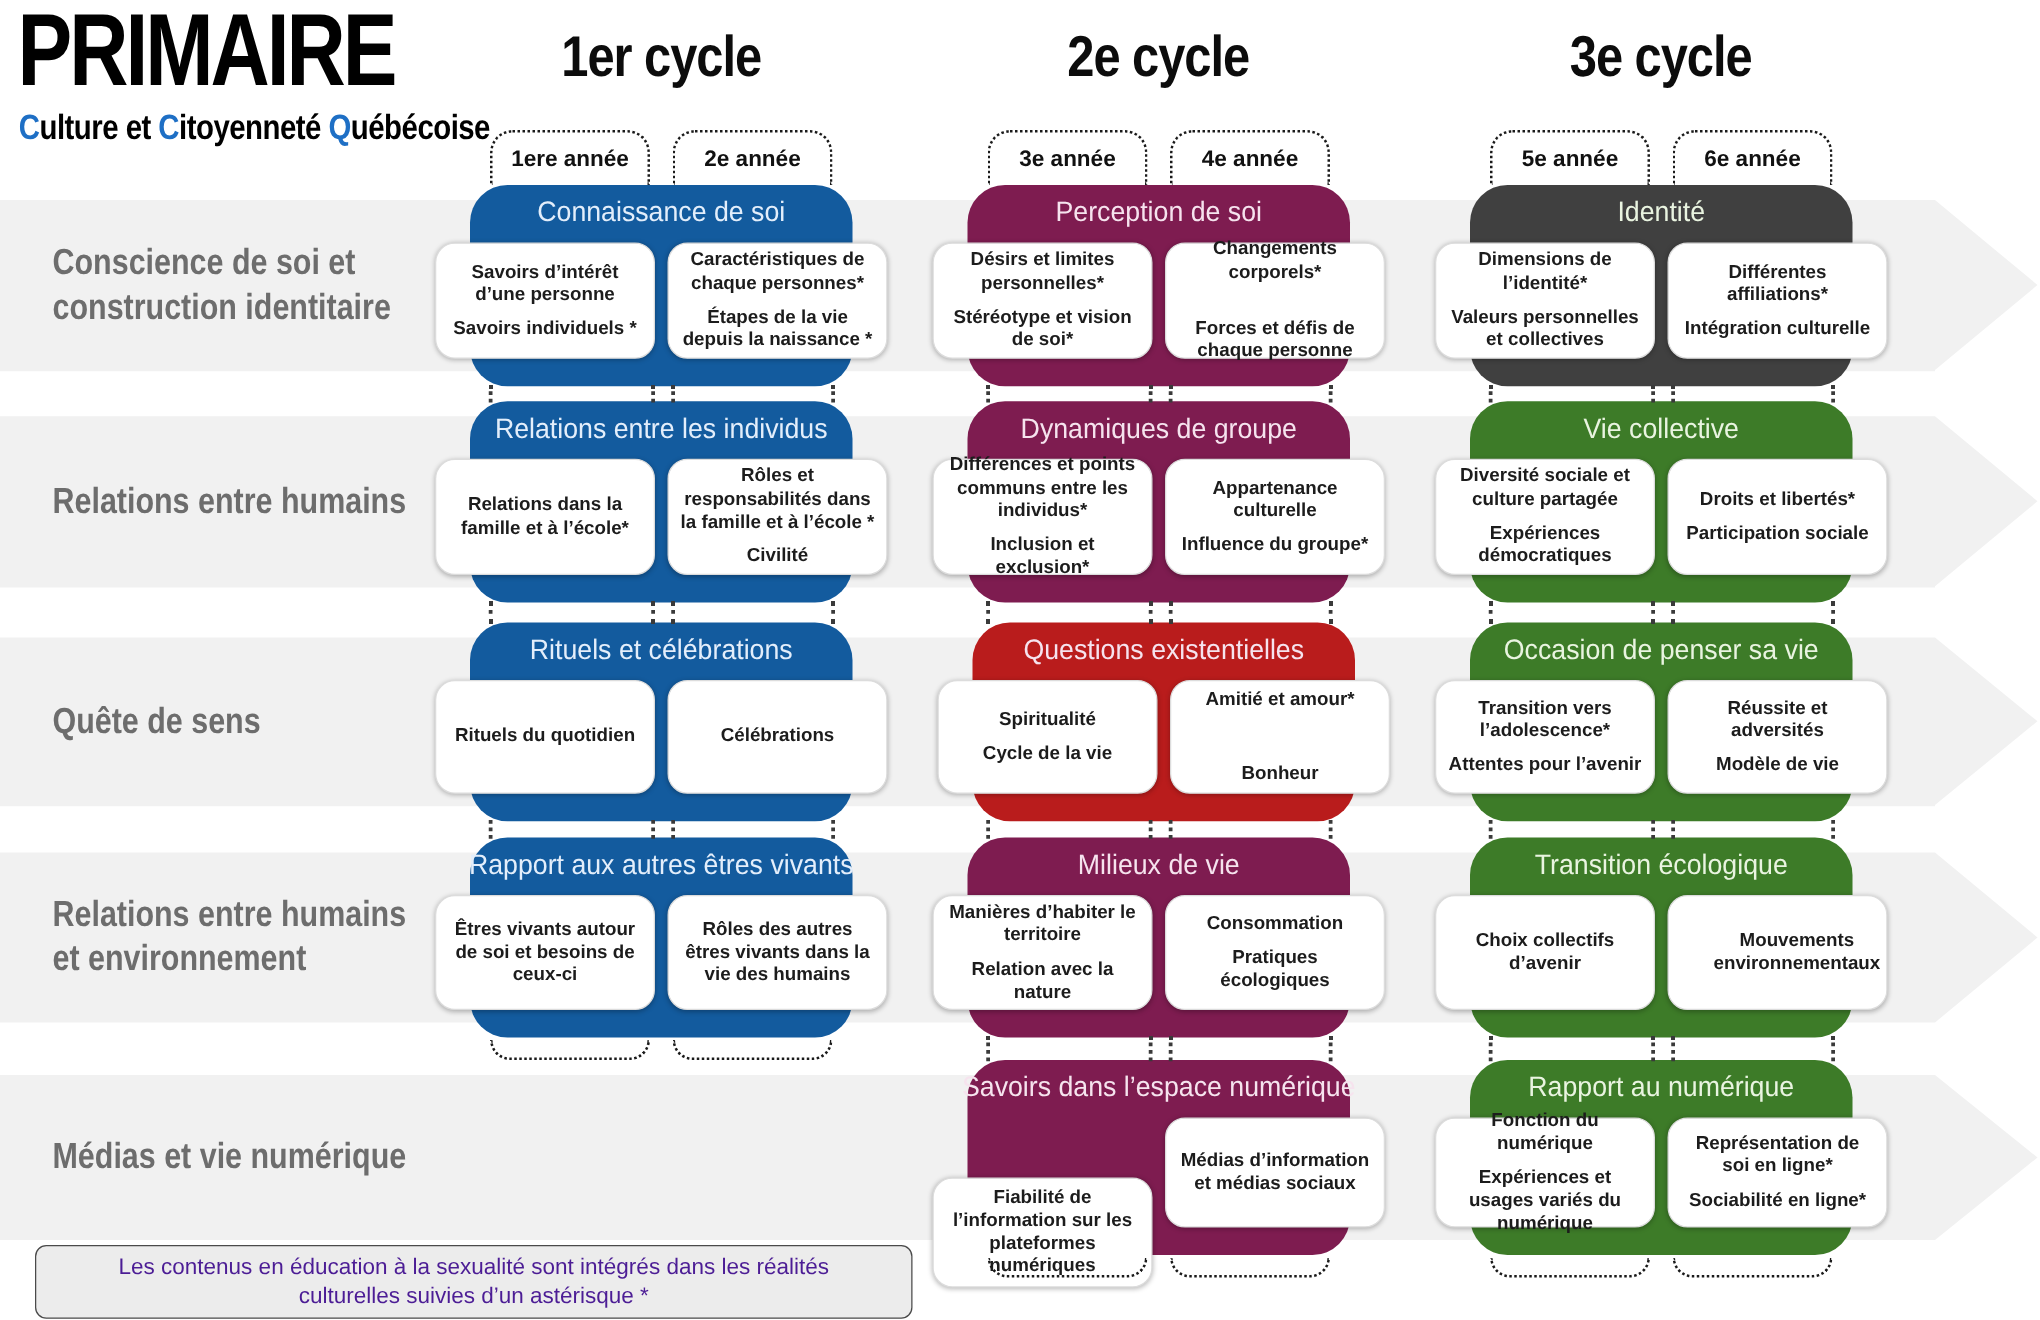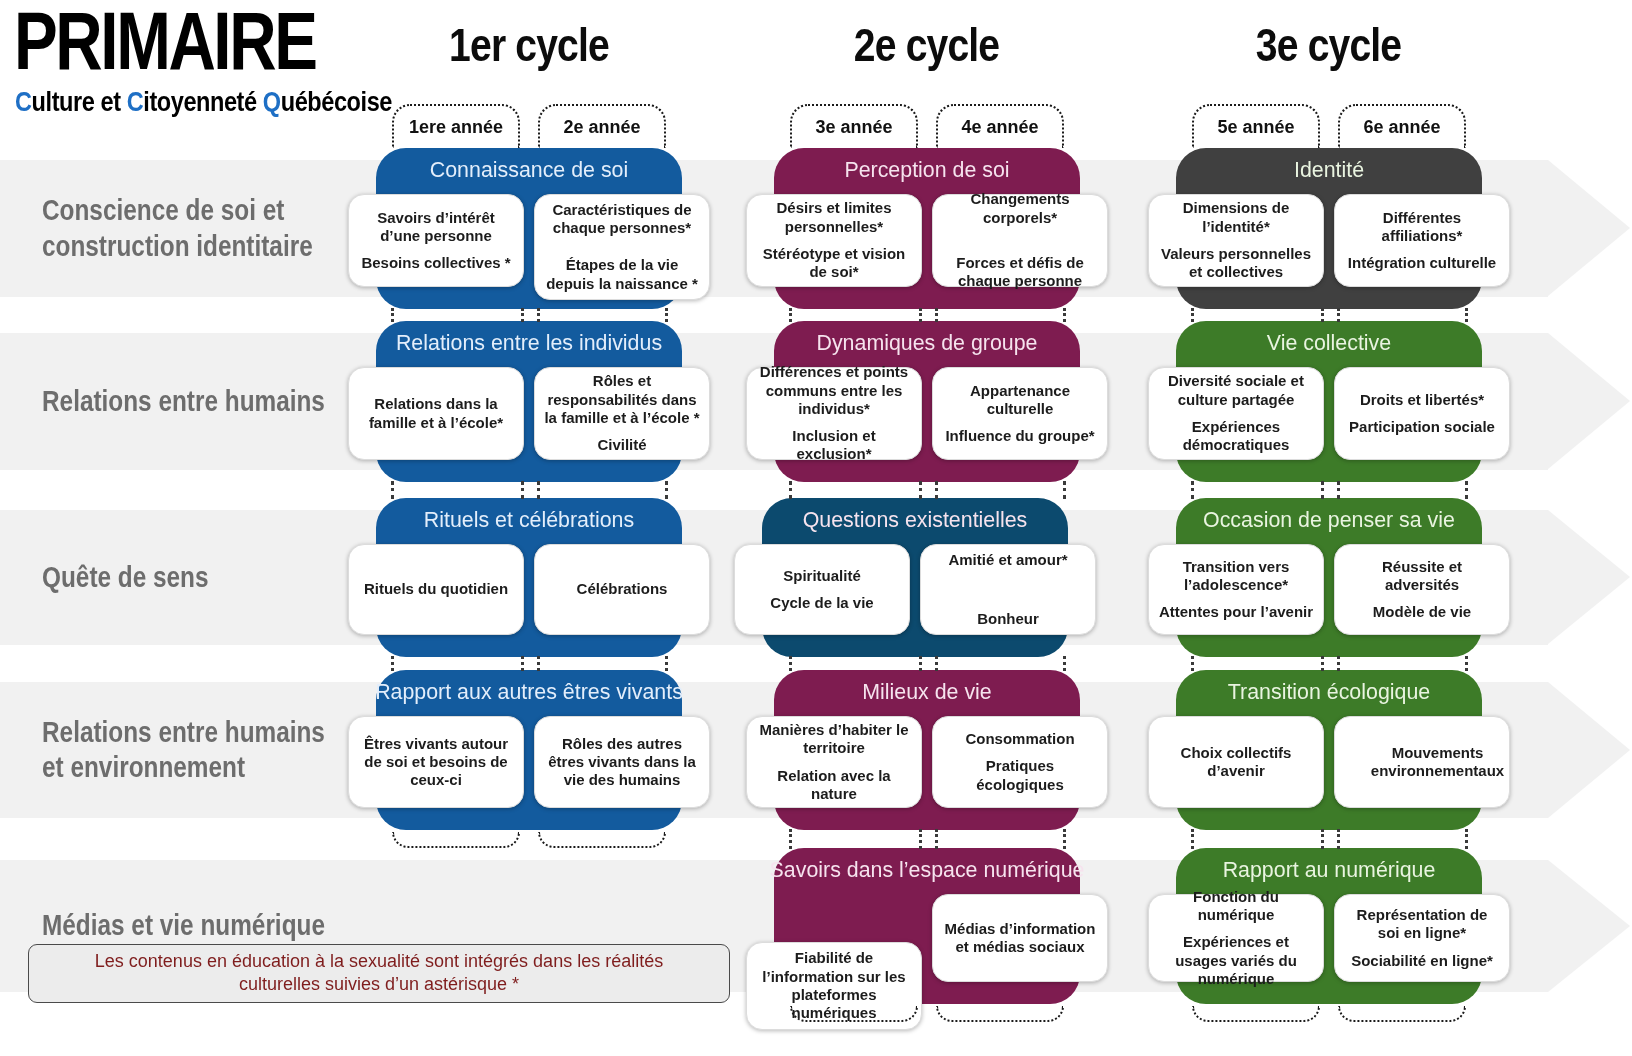--- a/index.html
+++ b/index.html
@@ -40,23 +40,23 @@
   .cell-title{position:absolute;top:9px;left:50%;transform:translateX(-50%) scaleX(.95);
             white-space:nowrap;font-size:22.5px;font-weight:400;}
   .cell.c0 .cell-title{color:#e3eefb}.cell.c1 .cell-title{color:#f6e3ee}.cell.c2 .cell-title{color:#e9f4e0}
   .sub-box{position:absolute;width:176px;box-sizing:border-box;background:#fff;border:1px solid #dcdcdc;
             border-radius:16px;box-shadow:0 1px 4px rgba(0,0,0,.28);
             display:flex;flex-direction:column;align-items:center;justify-content:center;gap:9px;
             padding:6px 9px;text-align:center;}
   .sub-box p{margin:0;font-size:15px;font-weight:700;color:#1c1c1c;line-height:1.22;}
   .dotline{position:absolute;width:0;border-left:3px dotted #3a3a3a;}
   
-  .note{position:absolute;left:28px;top:944px;width:702px;box-sizing:border-box;background:#ececec;
+  .note{position:absolute;left:28px;top:996px;width:702px;box-sizing:border-box;background:#ececec;
         border:1.5px solid #4a4a4a;border-radius:9px;padding:5px 24px;
-        font-size:18px;color:#7f1d1d;text-align:center;line-height:1.3;}
+        font-size:18px;color:#4c1d95;text-align:center;line-height:1.3;}
 </style>
 </head>
 <body>
 
 <div id="stage">
   <div id="layer-bands">
       <div class="band" style="top: 160px; height: 137px;"></div>
       <div class="band-tip" style="top: 160px; border-top: 68.5px solid transparent; border-bottom: 68.5px solid transparent;"></div>
       <div class="band" style="top: 333px; height: 137px;"></div>
       <div class="band-tip" style="top: 333px; border-top: 68.5px solid transparent; border-bottom: 68.5px solid transparent;"></div>
@@ -86,23 +86,23 @@
   <div class="theme-label r1">Relations entre humains</div>
   <div class="theme-label r2">Quête de sens</div>
   <div class="theme-label r3">Relations entre humains et environnement</div>
   <div class="theme-label r4">Médias et vie numérique</div>
 
   <div id="layer-cells">
       <div class="cell c0" style="left: 376px; top: 148px; height: 161px; background: rgb(19, 91, 158);">
         <div class="cell-title">Connaissance de soi</div>
         <div class="sub-box" style="left: -28px; top: 46px; height: 93px;">
           <p>Savoirs d’intérêt d’une personne</p>
-          <p>Besoins collectives *</p>
-        </div>
-        <div class="sub-box" style="left: 158px; top: 46px; height: 106px; justify-content: space-between;">
+          <p>Savoirs individuels *</p>
+        </div>
+        <div class="sub-box" style="left: 158px; top: 46px; height: 93px;">
           <p>Caractéristiques de chaque personnes*</p>
           <p>Étapes de la vie depuis la naissance *</p>
         </div>
       </div>
       <div class="cell c0" style="left: 376px; top: 321px; height: 161px; background: rgb(19, 91, 158);">
         <div class="cell-title">Relations entre les individus</div>
         <div class="sub-box" style="left: -28px; top: 46px; height: 93px;">
           <p>Relations dans la famille et à l’école*</p>
         </div>
         <div class="sub-box" style="left: 158px; top: 46px; height: 93px;">
@@ -157,21 +157,21 @@
         <div class="cell-title">Dynamiques de groupe</div>
         <div class="sub-box" style="left: -28px; top: 46px; height: 93px;">
           <p>Différences et points communs entre les individus*</p>
           <p>Inclusion et exclusion*</p>
         </div>
         <div class="sub-box" style="left: 158px; top: 46px; height: 93px;">
           <p>Appartenance culturelle</p>
           <p>Influence du groupe*</p>
         </div>
       </div>
-      <div class="cell c1" style="left: 762px; top: 498px; height: 159px; background: #0c4a6e;">
+      <div class="cell c1" style="left: 778px; top: 498px; height: 159px; background: #b91c1c;">
         <div class="cell-title">Questions existentielles</div>
         <div class="sub-box" style="left: -28px; top: 46px; height: 91px;">
           <p>Spiritualité</p>
           <p>Cycle de la vie</p>
         </div>
         <div class="sub-box" style="left: 158px; top: 46px; height: 91px; justify-content: space-between;">
           <p>Amitié et amour*</p>
           <p>Bonheur</p>
         </div>
       </div>

